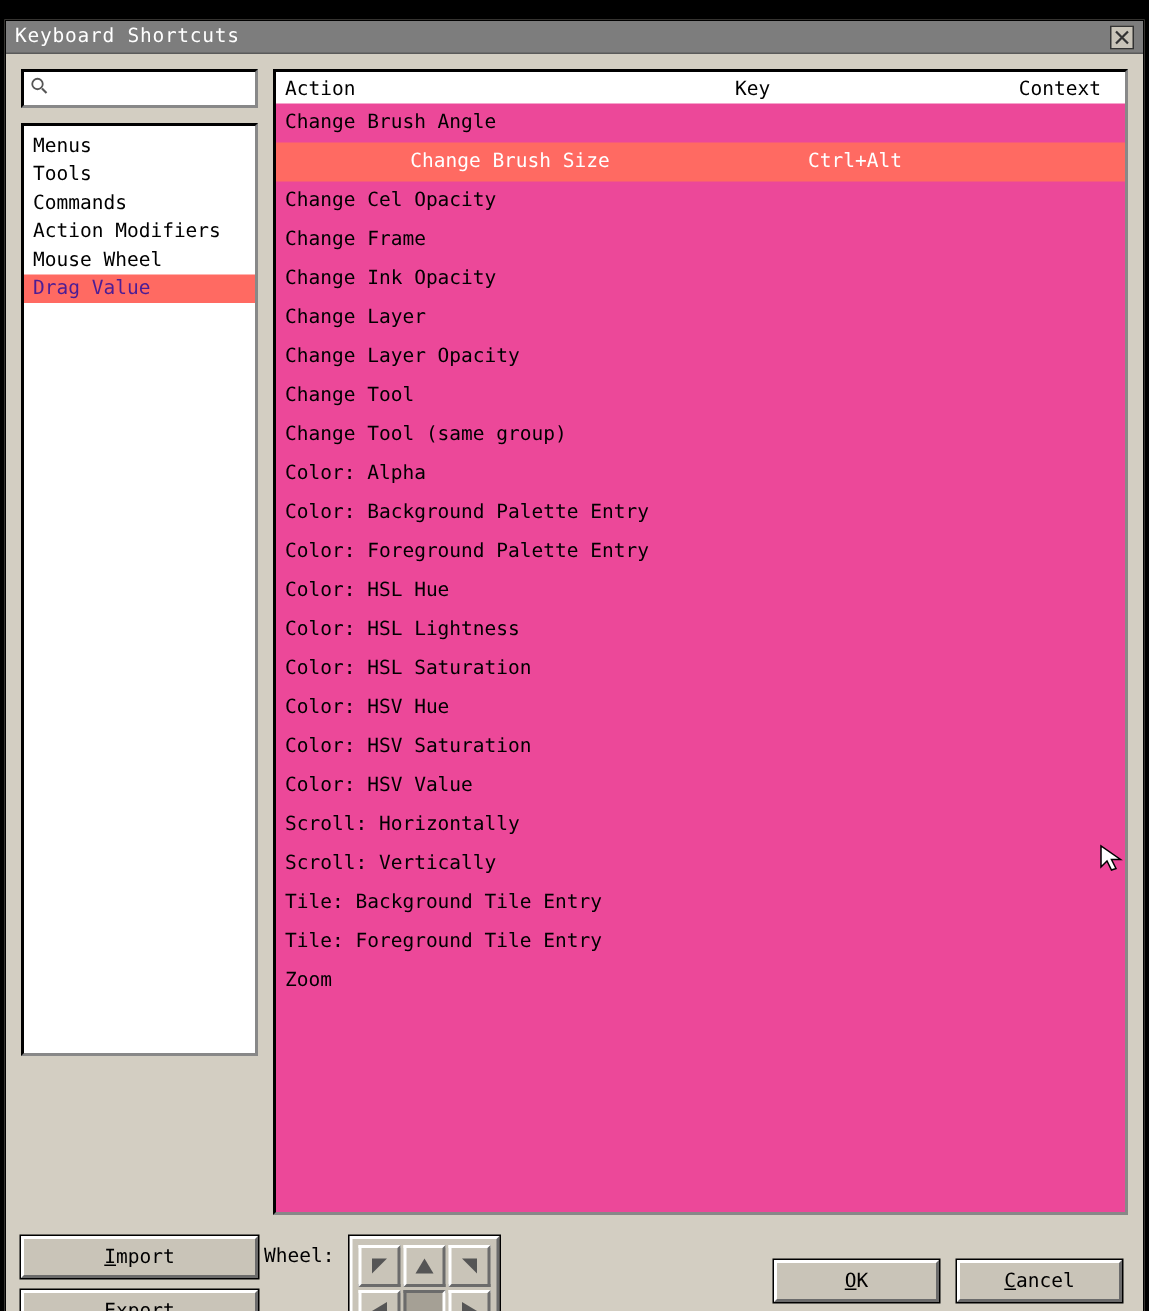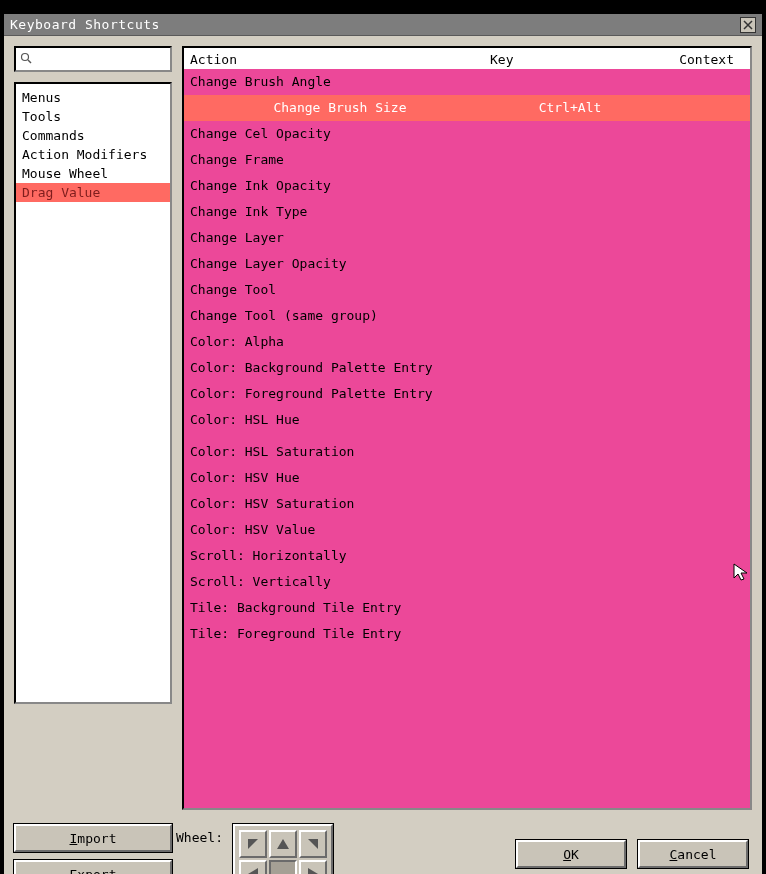--- a/index.html
+++ b/index.html
@@ -79,21 +79,21 @@
     padding: 4px 0;
   }
   .cat-item {
     padding: 1px 6px;
     cursor: pointer;
     font-size: 13px;
     line-height: 17px;
   }
   .cat-item.selected {
     background: #ff6a62;
-    color: #7f1d1d;
+    color: #4c1d95;
   }
   .right-panel {
     flex: 1;
     height: 764px;
     background: #ec4899;
     border: 2px solid #000;
     border-right-color: #888; border-bottom-color: #888;
     display: flex;
     flex-direction: column;
     position: relative;
@@ -319,25 +319,20 @@
               <div class="a">Change Frame</div>
               <div class="k"></div>
               <div class="c"></div>
             </div>
             <div class="action-row">
               <div class="a">Change Ink Opacity</div>
               <div class="k"></div>
               <div class="c"></div>
             </div>
             <div class="action-row">
-              <div class="a">Change Ink Type</div>
-              <div class="k"></div>
-              <div class="c"></div>
-            </div>
-            <div class="action-row">
               <div class="a">Change Layer</div>
               <div class="k"></div>
               <div class="c"></div>
             </div>
             <div class="action-row">
               <div class="a">Change Layer Opacity</div>
               <div class="k"></div>
               <div class="c"></div>
             </div>
             <div class="action-row">
@@ -364,20 +359,21 @@
               <div class="a">Color: Foreground Palette Entry</div>
               <div class="k"></div>
               <div class="c"></div>
             </div>
             <div class="action-row">
               <div class="a">Color: HSL Hue</div>
               <div class="k"></div>
               <div class="c"></div>
             </div>
             <div class="action-row">
+              <div class="a">Color: HSL Lightness</div>
               <div class="k"></div>
               <div class="c"></div>
             </div>
             <div class="action-row">
               <div class="a">Color: HSL Saturation</div>
               <div class="k"></div>
               <div class="c"></div>
             </div>
             <div class="action-row">
               <div class="a">Color: HSV Hue</div>
@@ -404,20 +400,25 @@
               <div class="k"></div>
               <div class="c"></div>
             </div>
             <div class="action-row">
               <div class="a">Tile: Background Tile Entry</div>
               <div class="k"></div>
               <div class="c"></div>
             </div>
             <div class="action-row">
               <div class="a">Tile: Foreground Tile Entry</div>
+              <div class="k"></div>
+              <div class="c"></div>
+            </div>
+            <div class="action-row">
+              <div class="a">Zoom</div>
               <div class="k"></div>
               <div class="c"></div>
             </div>
           </div>
         <div class="scrollbar-cursor">
           <svg width="20" height="20" viewBox="0 0 20 20">
             <path d="M2 2 L2 16 L6 12 L9 18 L12 17 L9 11 L15 11 Z" fill="#fff" stroke="#000" stroke-width="1"></path>
           </svg>
         </div>
       </div>

